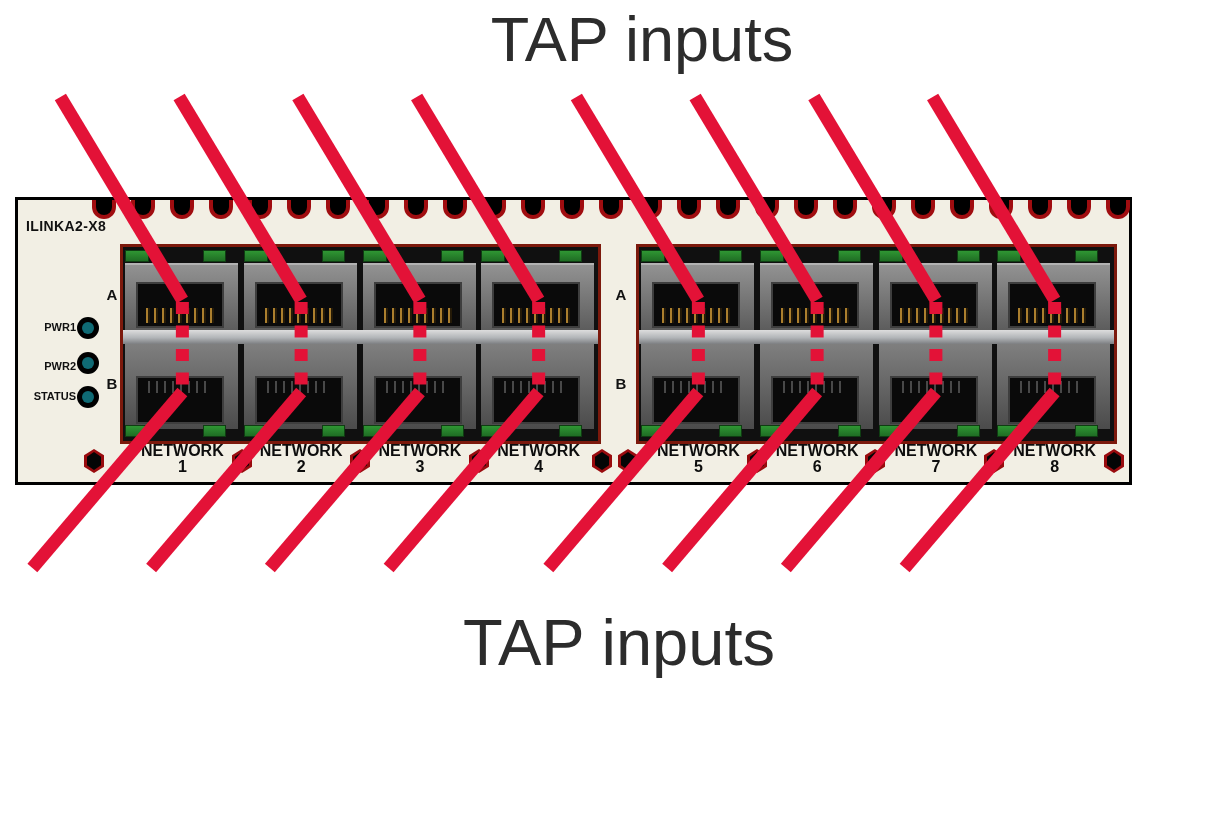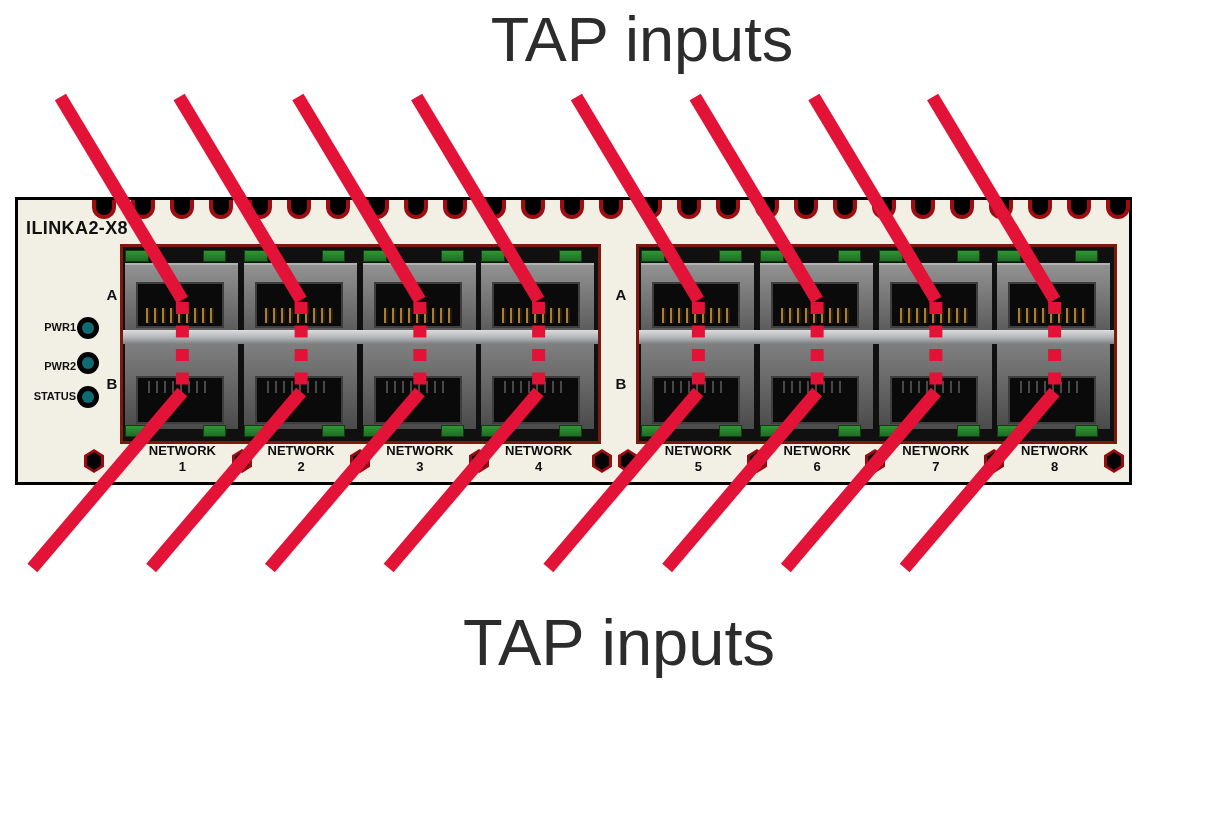--- a/index.html
+++ b/index.html
@@ -3,21 +3,21 @@
 <meta charset="utf-8">
 <style>
   html,body{margin:0;padding:0;background:#ffffff;}
   #stage{position:relative;width:1227px;height:833px;background:#ffffff;overflow:hidden;
          font-family:"Liberation Sans",sans-serif;}
   .title{position:absolute;transform:translateX(-50%);white-space:nowrap;line-height:1.1;}
   #title-top{left:642px;top:5px;font-size:63px;}
   #title-bottom{left:619px;top:607px;font-size:65px;}
   #panel{position:absolute;left:15px;top:197px;width:1117px;height:288px;border:3px solid #000;
          box-sizing:border-box;z-index:0;}
-  #model-label{position:absolute;left:26px;top:218px;font-size:18px;font-weight:bold;
+  #model-label{position:absolute;left:26px;top:218px;font-size:14px;font-weight:bold;
          letter-spacing:.4px;color:#111;z-index:2;text-align:right;}
   .vent{position:absolute;top:200px;width:24px;height:19px;border-radius:0 0 12px 12px;z-index:1;}
   .vent-in{position:absolute;left:4px;right:4px;top:0;bottom:4px;background:#000;
          border-radius:0 0 8px 8px;}
   .group{position:absolute;top:244px;width:481px;height:200px;box-sizing:border-box;
          border:3px solid #7c190c;background:#101010;z-index:1;}
   .module{position:absolute;top:0;height:194px;}
   .tab{position:absolute;height:12px;border:1px solid #0f3d12;box-sizing:border-box;
        background:linear-gradient(180deg,#3aa940,#1f6d24);}
   .jack{position:absolute;left:2px;width:113px;box-sizing:border-box;}
@@ -28,21 +28,21 @@
           border:2px solid #3e3e3e;}
   .open-a{top:17px;height:46px;}
   .open-b{top:32px;height:48px;}
   .pins-a{position:absolute;left:8px;right:8px;bottom:3px;height:15px;
           background:repeating-linear-gradient(90deg,#ab7f2e 0 2px,#241a08 2px 4px,rgba(0,0,0,0) 4px 8px);}
   .pins-b{position:absolute;left:10px;right:10px;top:3px;height:12px;opacity:.75;
           background:repeating-linear-gradient(90deg,#5d5d5d 0 2px,rgba(0,0,0,0) 2px 8px);}
   .divider{position:absolute;left:0;right:0;top:83px;height:14px;z-index:3;
           background:linear-gradient(180deg,#dddddd 0%,#b2b5b8 55%,#7d7f82 100%);}
   .port-label{position:absolute;top:443px;width:96px;text-align:center;color:#0d0d0d;
-          font-weight:bold;font-size:13px;line-height:16px;z-index:2;}
+          font-weight:bold;font-size:16px;line-height:16px;z-index:2;}
   .screw{position:absolute;width:20px;height:24px;z-index:2;
          clip-path:polygon(50% 0%,100% 26%,100% 74%,50% 100%,0% 74%,0% 26%);}
   .screw-in{position:absolute;left:3px;top:3px;width:14px;height:18px;background:#050505;
          clip-path:polygon(50% 0%,100% 26%,100% 74%,50% 100%,0% 74%,0% 26%);}
   .led-label{position:absolute;width:62px;text-align:right;font-size:11px;font-weight:bold;
          color:#111;z-index:2;}
   .led{position:absolute;width:22px;height:22px;border-radius:50%;background:#000;z-index:2;}
   .led-in{position:absolute;left:5px;top:5px;width:12px;height:12px;border-radius:50%;}
   .row-label{position:absolute;width:24px;height:20px;text-align:center;font-size:15px;
          font-weight:bold;color:#111;z-index:2;}

